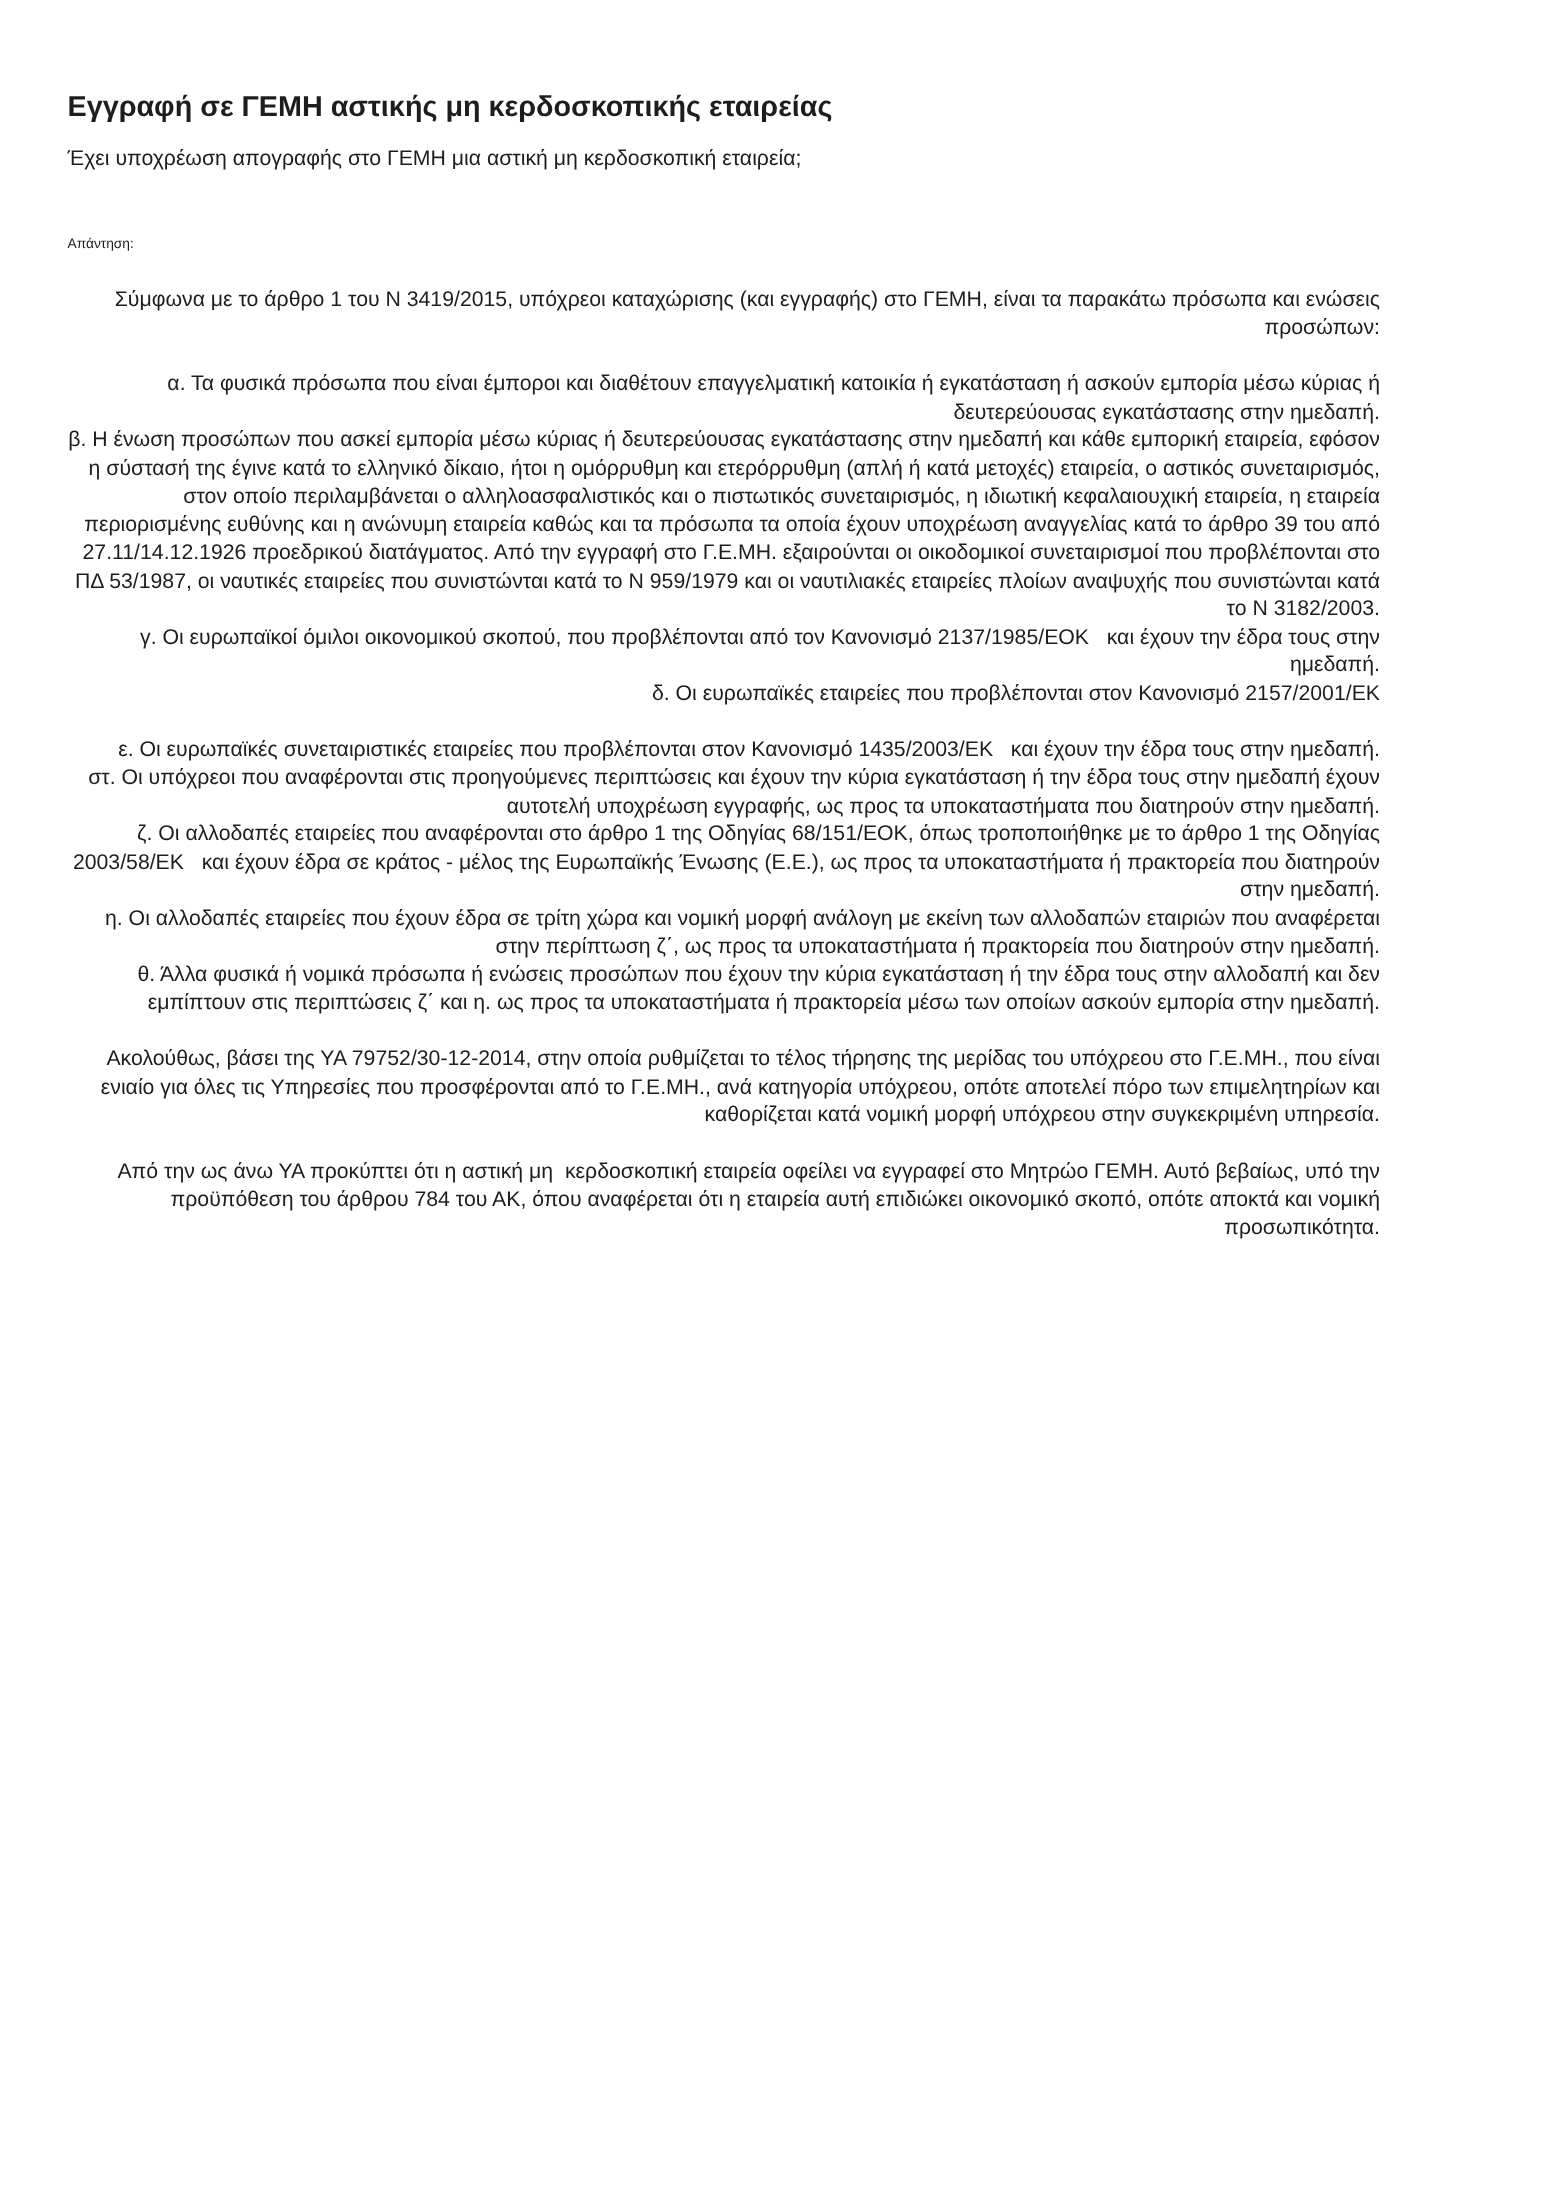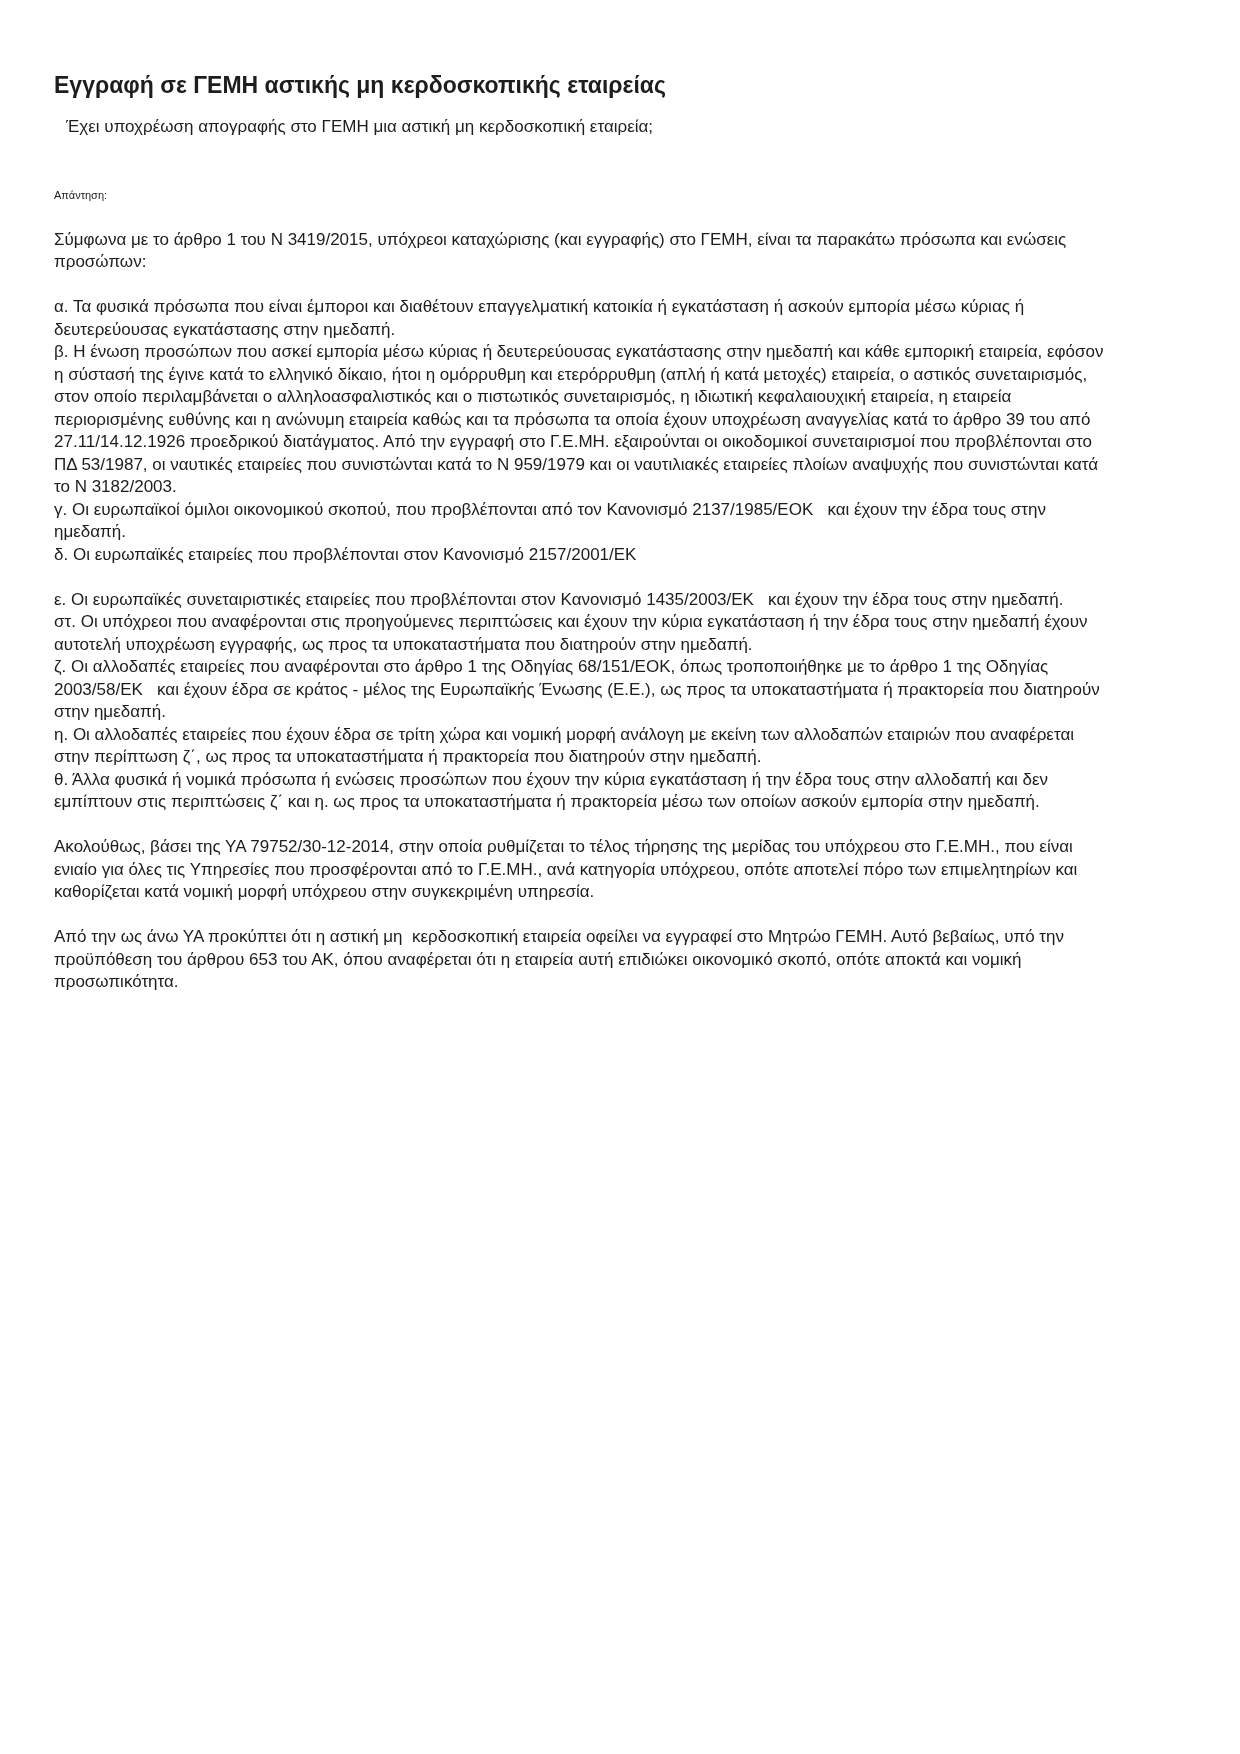--- a/index.html
+++ b/index.html
@@ -19,33 +19,34 @@
   .title {
     font-size: 23px;
     font-weight: 700;
     line-height: 30px;
     margin: 0 0 16px 0;
     color: #1d1d1d;
   }
   .question {
     font-size: 17px;
     line-height: 22.5px;
-    margin: 12px;
+    margin: 0;
     white-space: pre-wrap;
   }
   .answer-label {
     font-size: 11px;
     line-height: 22.5px;
     margin: 45px 0 0 0;
   }
   .para {
     font-size: 17px;
     line-height: 22.5px;
     margin: 22.5px 0 0 0;
     white-space: pre-wrap;
+    text-align: right;
   }
 </style>
 </head>
 <body>
 
 <div class="page">
   <h1 class="title">Εγγραφή σε ΓΕΜΗ αστικής μη κερδοσκοπικής εταιρείας</h1>
 
   <p class="question">Έχει υποχρέωση απογραφής στο ΓΕΜΗ μια αστική μη κερδοσκοπική εταιρεία;</p>
 
@@ -60,14 +61,14 @@
 
   <p class="para">ε. Οι ευρωπαϊκές συνεταιριστικές εταιρείες που προβλέπονται στον Κανονισμό 1435/2003/ΕΚ   και έχουν την έδρα τους στην ημεδαπή.
 στ. Οι υπόχρεοι που αναφέρονται στις προηγούμενες περιπτώσεις και έχουν την κύρια εγκατάσταση ή την έδρα τους στην ημεδαπή έχουν αυτοτελή υποχρέωση εγγραφής, ως προς τα υποκαταστήματα που διατηρούν στην ημεδαπή.
 ζ. Οι αλλοδαπές εταιρείες που αναφέρονται στο άρθρο 1 της Οδηγίας 68/151/ΕΟΚ, όπως τροποποιήθηκε με το άρθρο 1 της Οδηγίας 2003/58/ΕΚ   και έχουν έδρα σε κράτος - μέλος της Ευρωπαϊκής Ένωσης (Ε.Ε.), ως προς τα υποκαταστήματα ή πρακτορεία που διατηρούν στην ημεδαπή.
 η. Οι αλλοδαπές εταιρείες που έχουν έδρα σε τρίτη χώρα και νομική μορφή ανάλογη με εκείνη των αλλοδαπών εταιριών που αναφέρεται στην περίπτωση ζ΄, ως προς τα υποκαταστήματα ή πρακτορεία που διατηρούν στην ημεδαπή.
 θ. Άλλα φυσικά ή νομικά πρόσωπα ή ενώσεις προσώπων που έχουν την κύρια εγκατάσταση ή την έδρα τους στην αλλοδαπή και δεν εμπίπτουν στις περιπτώσεις ζ΄ και η. ως προς τα υποκαταστήματα ή πρακτορεία μέσω των οποίων ασκούν εμπορία στην ημεδαπή.</p>
 
 
   <p class="para">Ακολούθως, βάσει της ΥΑ 79752/30-12-2014, στην οποία ρυθμίζεται το τέλος τήρησης της μερίδας του υπόχρεου στο Γ.Ε.ΜΗ., που είναι ενιαίο για όλες τις Υπηρεσίες που προσφέρονται από το Γ.Ε.ΜΗ., ανά κατηγορία υπόχρεου, οπότε αποτελεί πόρο των επιμελητηρίων και καθορίζεται κατά νομική μορφή υπόχρεου στην συγκεκριμένη υπηρεσία.</p>
 
-  <p class="para">Από την ως άνω ΥΑ προκύπτει ότι η αστική μη  κερδοσκοπική εταιρεία οφείλει να εγγραφεί στο Μητρώο ΓΕΜΗ. Αυτό βεβαίως, υπό την προϋπόθεση του άρθρου 653 του ΑΚ, όπου αναφέρεται ότι η εταιρεία αυτή επιδιώκει οικονομικό σκοπό, οπότε αποκτά και νομική προσωπικότητα.</p>
+  <p class="para">Από την ως άνω ΥΑ προκύπτει ότι η αστική μη  κερδοσκοπική εταιρεία οφείλει να εγγραφεί στο Μητρώο ΓΕΜΗ. Αυτό βεβαίως, υπό την προϋπόθεση του άρθρου 784 του ΑΚ, όπου αναφέρεται ότι η εταιρεία αυτή επιδιώκει οικονομικό σκοπό, οπότε αποκτά και νομική προσωπικότητα.</p>
 </div>
 
 </body></html>

